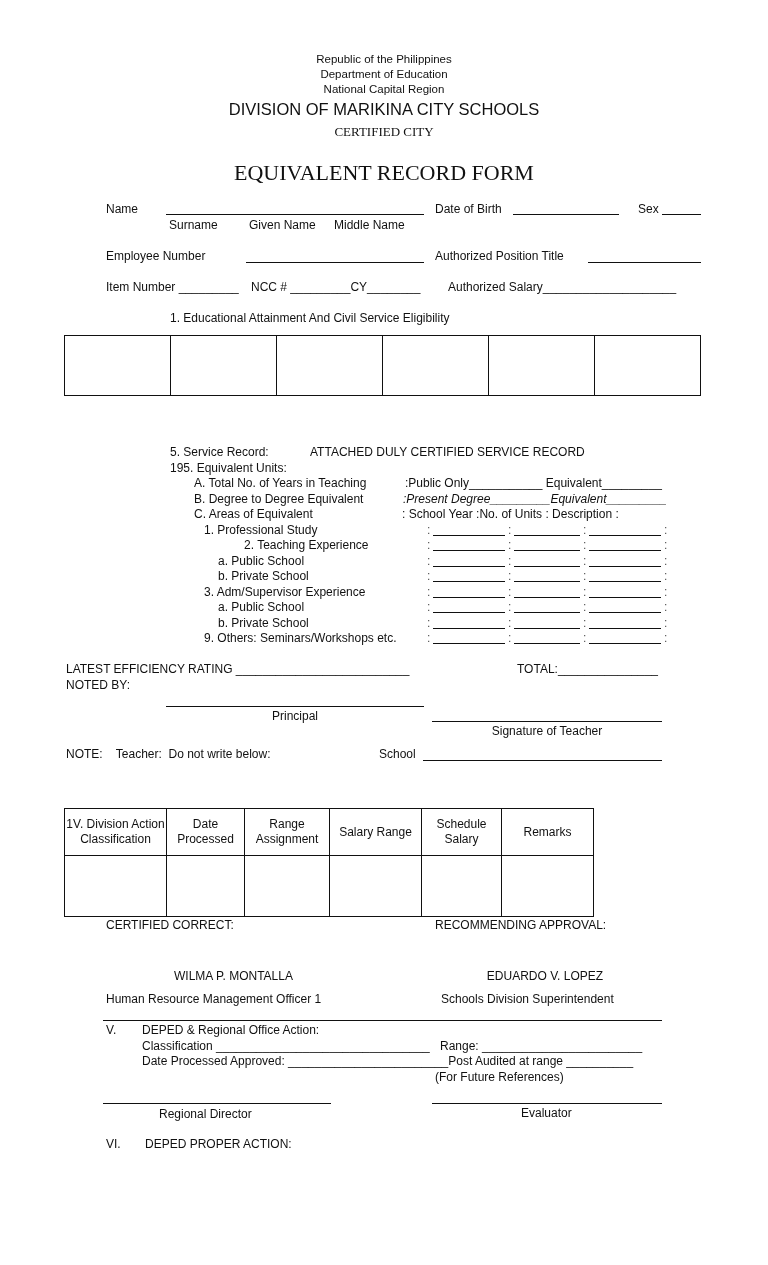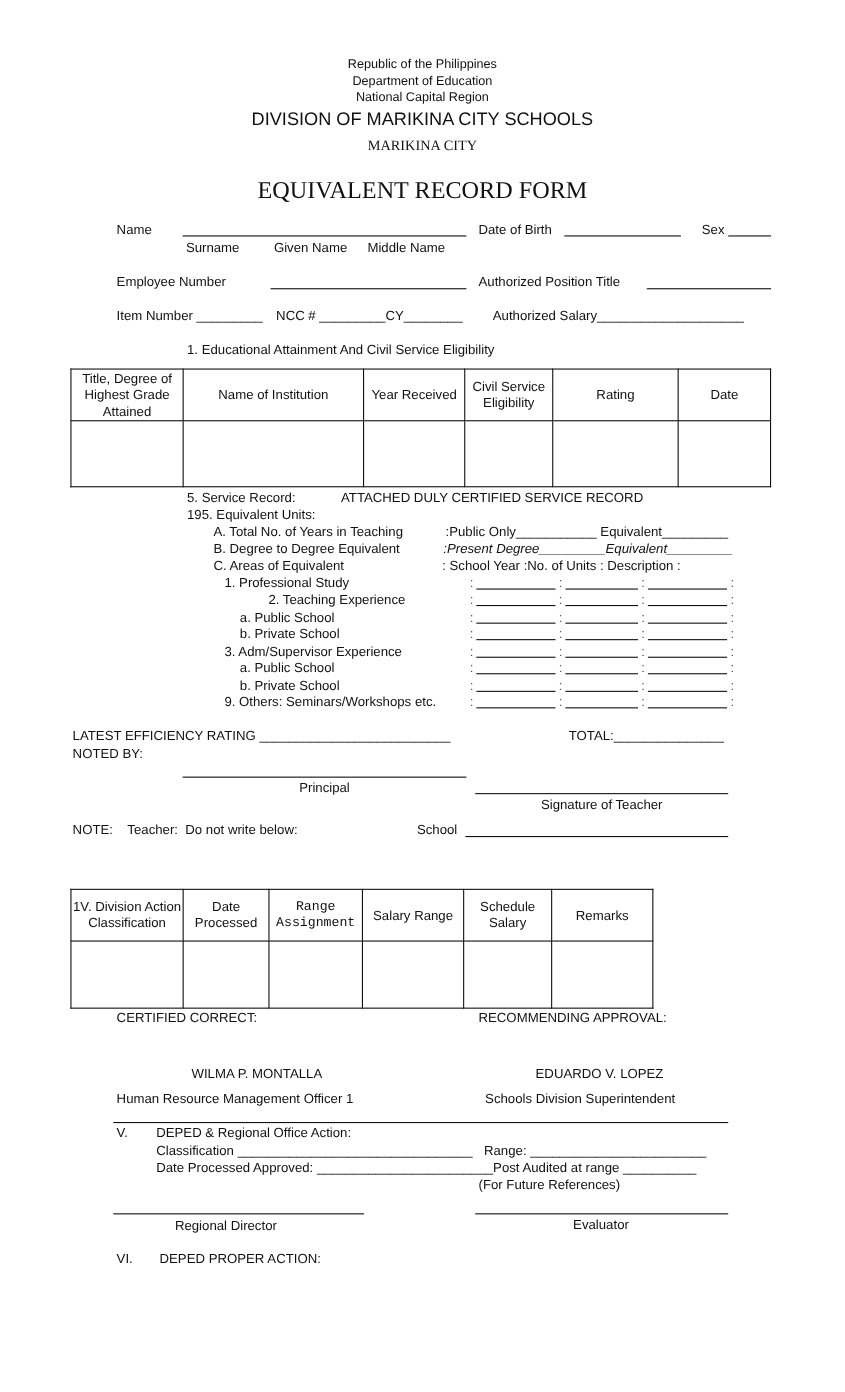--- a/index.html
+++ b/index.html
@@ -13,21 +13,21 @@
   table.grid td { border:1.6px solid #111; text-align:center; vertical-align:middle;
                   font-size:12px; line-height:15px; padding:0; }
 </style>
 </head>
 <body>
 
 <div class="abs c" style="left:0;width:768px;top:54px;font-size:11.5px;">Republic of the Philippines</div>
 <div class="abs c" style="left:0;width:768px;top:69px;font-size:11.5px;">Department of Education</div>
 <div class="abs c" style="left:0;width:768px;top:84px;font-size:11.5px;">National Capital Region</div>
 <div class="abs c" style="left:0;width:768px;top:101px;font-size:16.5px;">DIVISION OF MARIKINA CITY SCHOOLS</div>
-<div class="abs c serif" style="left:0;width:768px;top:125px;font-size:13px;">MARIKINA CITY</div>
+<div class="abs c serif" style="left:0;width:768px;top:125px;font-size:13px;">CERTIFIED CITY</div>
 <div class="abs c serif" style="left:0;width:768px;top:162px;font-size:22px;">EQUIVALENT RECORD FORM</div>
 
 <div class="abs" style="left:106px;top:203px;">Name</div>
 <div class="line" style="left:166px;width:258px;top:214px;"></div>
 <div class="abs" style="left:169px;top:219px;">Surname</div>
 <div class="abs" style="left:249px;top:219px;">Given Name</div>
 <div class="abs" style="left:334px;top:219px;">Middle Name</div>
 <div class="abs" style="left:435px;top:203px;">Date of Birth</div>
 <div class="line" style="left:513px;width:106px;top:214px;"></div>
 <div class="abs" style="left:638px;top:203px;">Sex</div>
@@ -38,28 +38,20 @@
 <div class="abs" style="left:435px;top:250px;">Authorized Position Title</div>
 <div class="line" style="left:588px;width:113px;top:262px;"></div>
 
 <div class="abs" style="left:106px;top:281px;">Item Number _________</div>
 <div class="abs" style="left:251px;top:281px;">NCC # _________CY________</div>
 <div class="abs" style="left:448px;top:281px;">Authorized Salary____________________</div>
 
 <div class="abs" style="left:170px;top:312px;">1.  Educational Attainment And Civil Service Eligibility</div>
 <table class="grid" style="left:64px;top:335px;width:637px;">
   <tbody>
-      <tr style="height:47px;">
-    <td style="width:101px;">Title, Degree of Highest Grade Attained</td>
-    <td style="width:163px;">Name of Institution</td>
-    <td style="width:91px;">Year Received</td>
-    <td style="width:79px;">Civil Service Eligibility</td>
-    <td style="width:113px;">Rating</td>
-    <td>Date</td>
-  </tr>
   <tr style="height:60px;">
     <td></td>
     <td></td>
     <td></td>
     <td></td>
     <td></td>
     <td></td>
   </tr>
 </tbody>
   </table>
@@ -152,21 +144,21 @@
 <div class="abs c" style="left:432px;width:230px;top:725px;">Signature of Teacher</div>
 <div class="abs" style="left:66px;top:748px;white-space:pre;">NOTE:    Teacher:  Do not write below:</div>
 <div class="abs" style="left:379px;top:748px;">School</div>
 <div class="line" style="left:423px;width:239px;top:760px;"></div>
 
 <table class="grid" style="left:64px;top:808px;width:530px;">
   <tbody>
       <tr style="height:47px;">
     <td style="width:101px;">1V. Division Action Classification</td>
     <td style="width:77px;">Date Processed</td>
-    <td style="width:84px;font-family:Liberation Mono, monospace;">Range Assignment</td>
+    <td style="width:84px;">Range Assignment</td>
     <td style="width:91px;">Salary Range</td>
     <td style="width:79px;">Schedule Salary</td>
     <td>Remarks</td>
   </tr>
   <tr style="height:61px;">
     <td></td>
     <td></td>
     <td></td>
     <td></td>
     <td></td>

